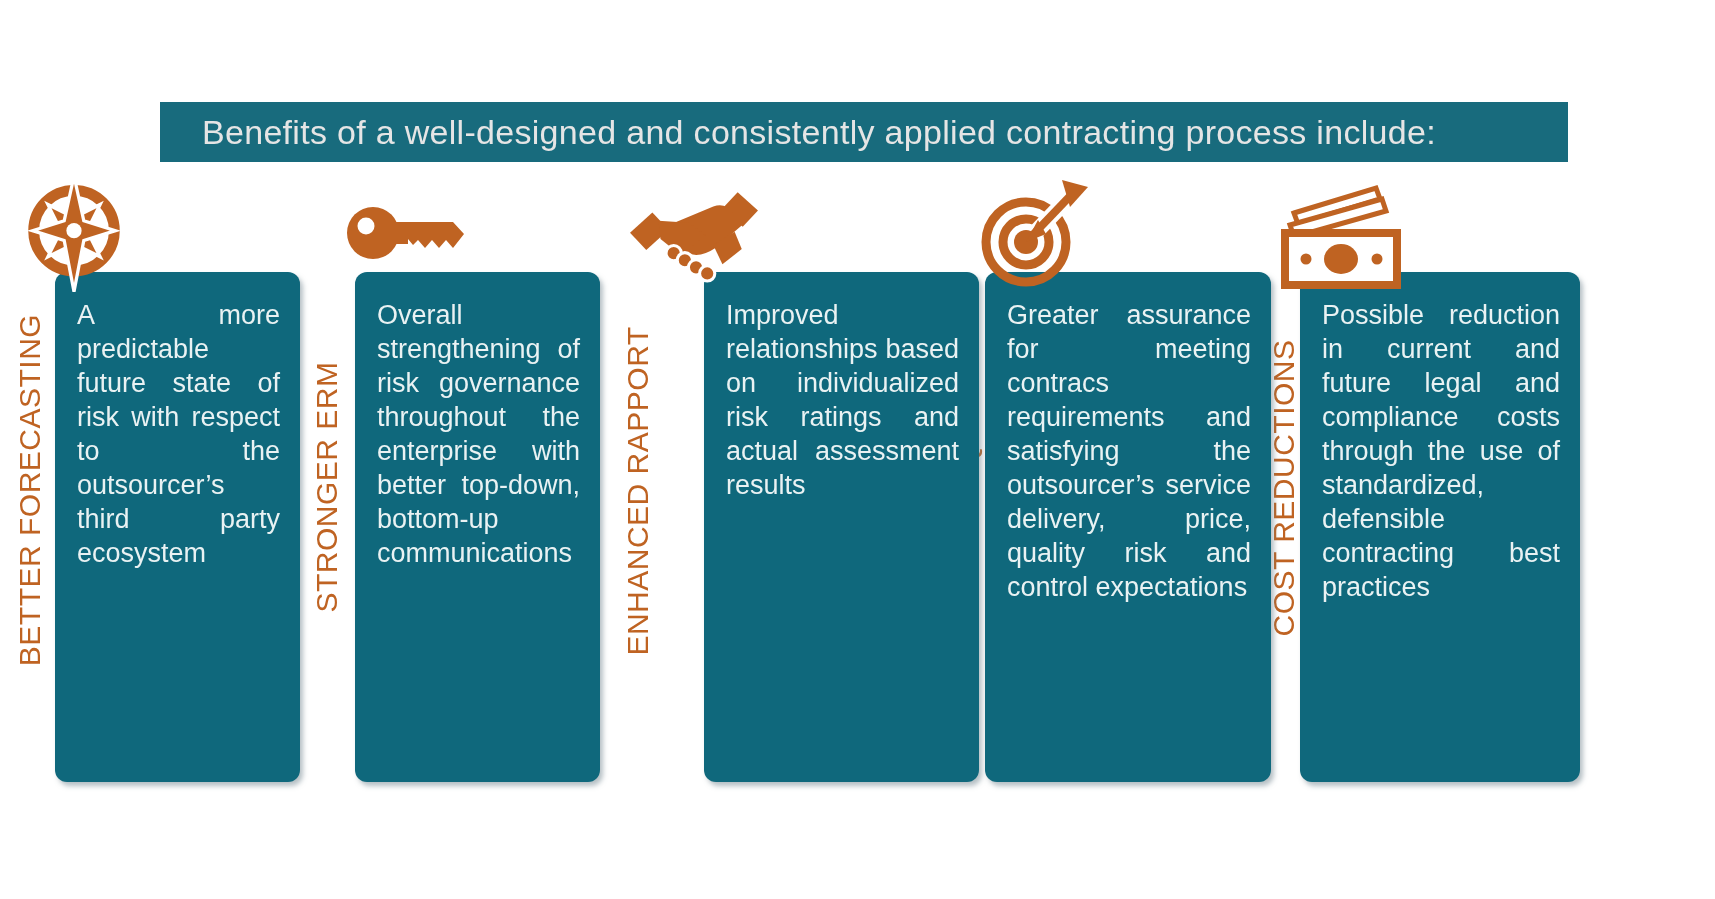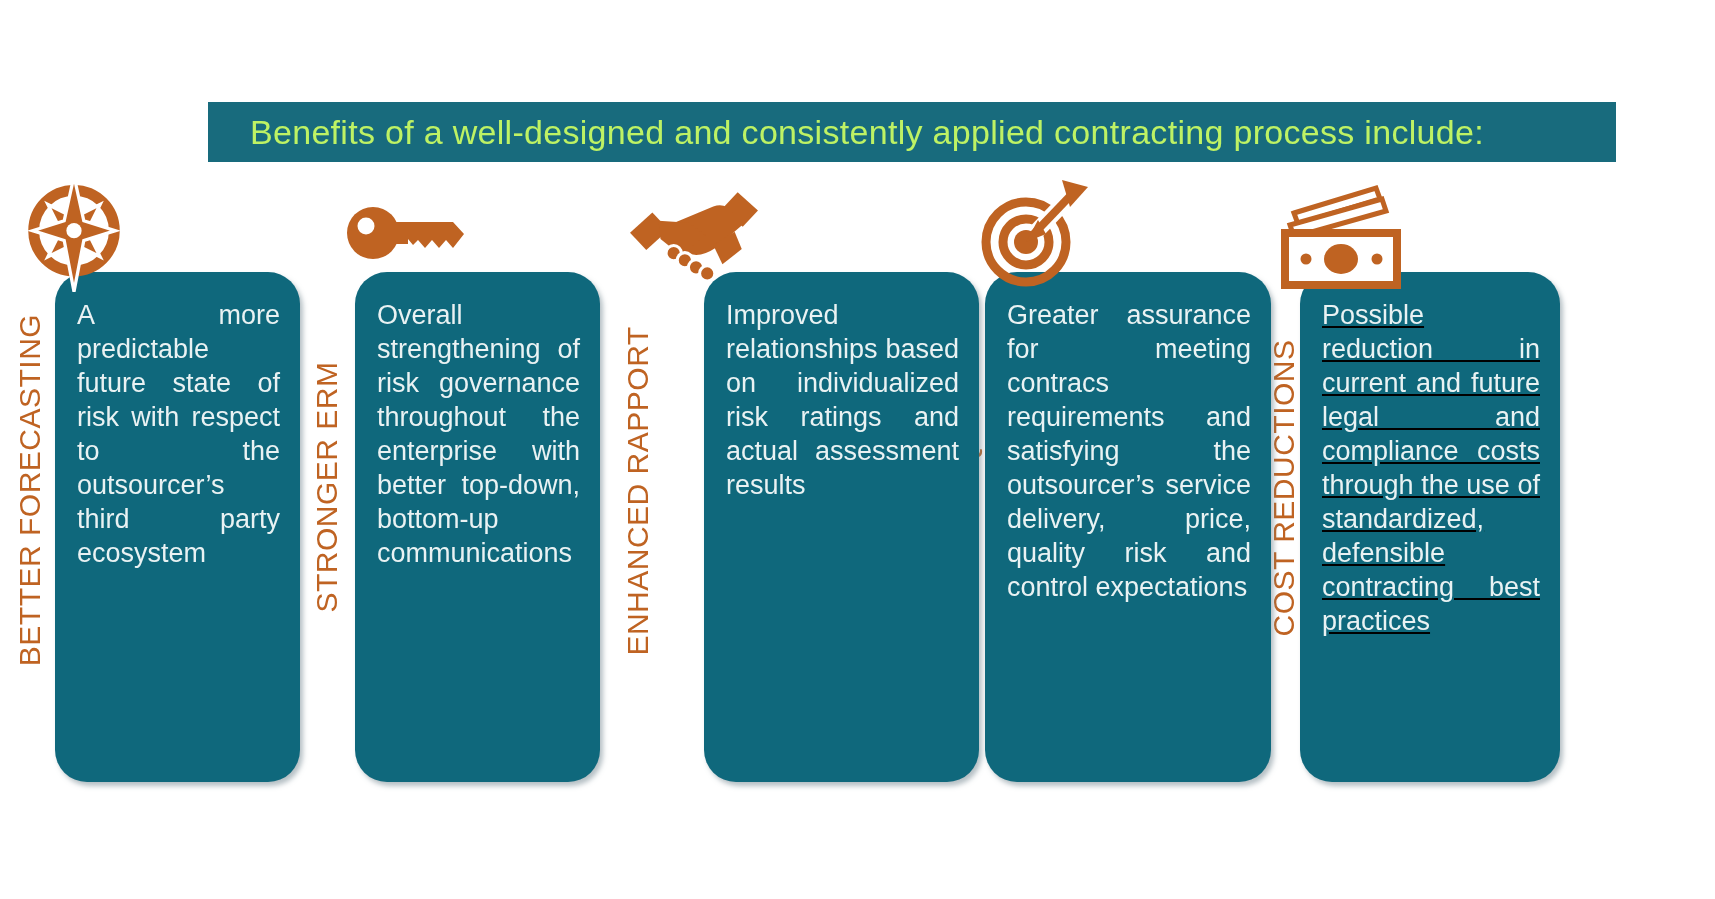--- a/index.html
+++ b/index.html
@@ -11,44 +11,43 @@
   }
   html,body{margin:0;padding:0;}
   body{
     width:1715px;height:899px;position:relative;overflow:hidden;
     background:var(--bg);
     font-family:"Liberation Sans", sans-serif;
   }
   .header{
     position:absolute;left:160px;top:102px;width:1408px;height:60px;
     background:var(--teal-header);
-    color:#bef264;font-size:34px;
+    color:#e5e5e5;font-size:34px;
     display:flex;align-items:center;
     padding-left:42px;box-sizing:border-box;
     letter-spacing:0.3px;
-    margin-left:48px;
   }
   .card{
     position:absolute;top:272px;height:510px;
     background:var(--teal);
-    border-radius:32px;
+    border-radius:12px;
     box-shadow:3px 4px 5px rgba(110,130,140,.5);
     box-sizing:border-box;
     padding:26px 20px 0 22px;
   }
   .card p{
     margin:0;color:var(--card-text);
     font-size:27px;line-height:34px;
     text-align:justify;
   }
   .c1{left:55px;width:245px;}
   .c2{left:355px;width:245px;}
   .c3{left:660px;width:275px;margin-left:44px;}
   .c4{left:985px;width:286px;}
-  .c5{left:1300px;width:260px;text-decoration:underline;}
+  .c5{left:1300px;width:280px;}
   .vlabel{
     position:absolute;color:var(--orange);
     font-size:30px;white-space:nowrap;letter-spacing:0.5px;
     transform:translate(-50%,-50%) rotate(-90deg);
   }
   .l1{left:30px;top:490px;}
   .l2{left:327px;top:487px;}
   .l3{left:638px;top:491px;}
   .l4{left:967px;top:489px;}
   .l5{left:1284px;top:488px;}

